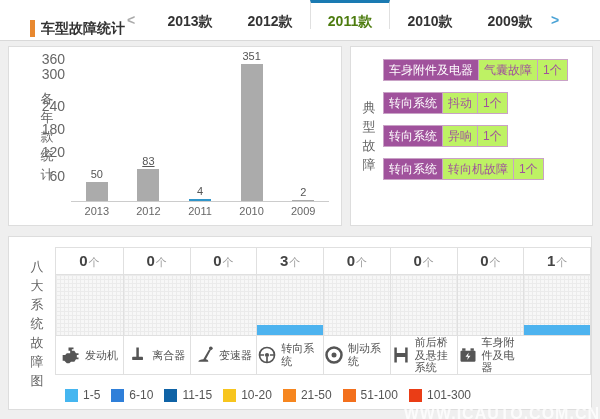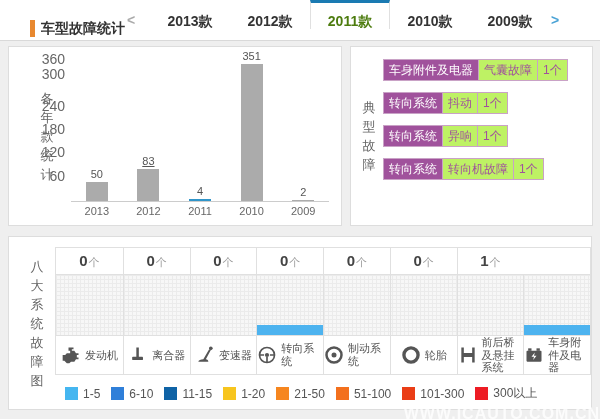--- a/index.html
+++ b/index.html
@@ -163,20 +163,21 @@
         <span class="vchar" style="display: block;">统</span>
         <span class="vchar" style="display: block;">故</span>
         <span class="vchar" style="display: block;">障</span>
         <span class="vchar" style="display: block;">图</span>
       </div>
     <div class="sys-table">
       <div class="sys-row row-counts" id="sys-counts">
           <div class="count-cell"><b class="count-num">0</b><span class="count-unit">个</span></div>
           <div class="count-cell"><b class="count-num">0</b><span class="count-unit">个</span></div>
           <div class="count-cell"><b class="count-num">0</b><span class="count-unit">个</span></div>
+          <div class="count-cell"><b class="count-num">3</b><span class="count-unit">个</span></div>
           <div class="count-cell"><b class="count-num">0</b><span class="count-unit">个</span></div>
           <div class="count-cell"><b class="count-num">0</b><span class="count-unit">个</span></div>
           <div class="count-cell"><b class="count-num">0</b><span class="count-unit">个</span></div>
           <div class="count-cell"><b class="count-num">1</b><span class="count-unit">个</span></div>
         </div>
       <div class="sys-row row-grid" id="sys-grid">
           <div class="grid-cell"></div>
           <div class="grid-cell"></div>
           <div class="grid-cell"></div>
           <div class="grid-cell">
@@ -227,28 +228,20 @@
             <span class="sys-label">转向系统</span>
           </div>
           <div class="icon-cell">
             <span class="sys-icon">
               <svg width="20" height="20" viewBox="0 0 24 24">
                 <circle cx="12" cy="12" r="9" fill="none" stroke="#555" stroke-width="3"></circle>
                 <circle cx="12" cy="12" r="3" fill="#555"></circle>
               </svg>
             </span>
             <span class="sys-label">制动系统</span>
-          </div>
-          <div class="icon-cell">
-            <span class="sys-icon">
-              <svg width="20" height="20" viewBox="0 0 24 24">
-                <circle cx="12" cy="12" r="8.5" fill="none" stroke="#555" stroke-width="4"></circle>
-              </svg>
-            </span>
-            <span class="sys-label">轮胎</span>
           </div>
           <div class="icon-cell">
             <span class="sys-icon">
               <svg width="20" height="20" viewBox="0 0 24 24">
                 <path fill="#555" d="M4 3h3v6.5h10V3h3v18h-3v-6.5H7V21H4z"></path>
               </svg>
             </span>
             <span class="sys-label">前后桥及悬挂系统</span>
           </div>
           <div class="icon-cell">
@@ -272,35 +265,31 @@
         <div class="legend-item">
           <span class="legend-swatch" style="background: rgb(47, 127, 217);"></span>
           <span class="legend-label">6-10</span>
         </div>
         <div class="legend-item">
           <span class="legend-swatch" style="background: rgb(15, 99, 166);"></span>
           <span class="legend-label">11-15</span>
         </div>
         <div class="legend-item">
           <span class="legend-swatch" style="background: rgb(247, 197, 30);"></span>
-          <span class="legend-label">1-20</span>
+          <span class="legend-label">10-20</span>
         </div>
         <div class="legend-item">
           <span class="legend-swatch" style="background: rgb(246, 134, 31);"></span>
           <span class="legend-label">21-50</span>
         </div>
         <div class="legend-item">
           <span class="legend-swatch" style="background: rgb(243, 112, 29);"></span>
           <span class="legend-label">51-100</span>
         </div>
         <div class="legend-item">
           <span class="legend-swatch" style="background: rgb(234, 61, 22);"></span>
           <span class="legend-label">101-300</span>
         </div>
-        <div class="legend-item">
-          <span class="legend-swatch" style="background: rgb(237, 28, 36);"></span>
-          <span class="legend-label">300以上</span>
-        </div>
       </div>
   </div>
 
   <div class="watermark">WWW.ICAUTO.COM.CN</div>
 </div>
 
 </body></html>

